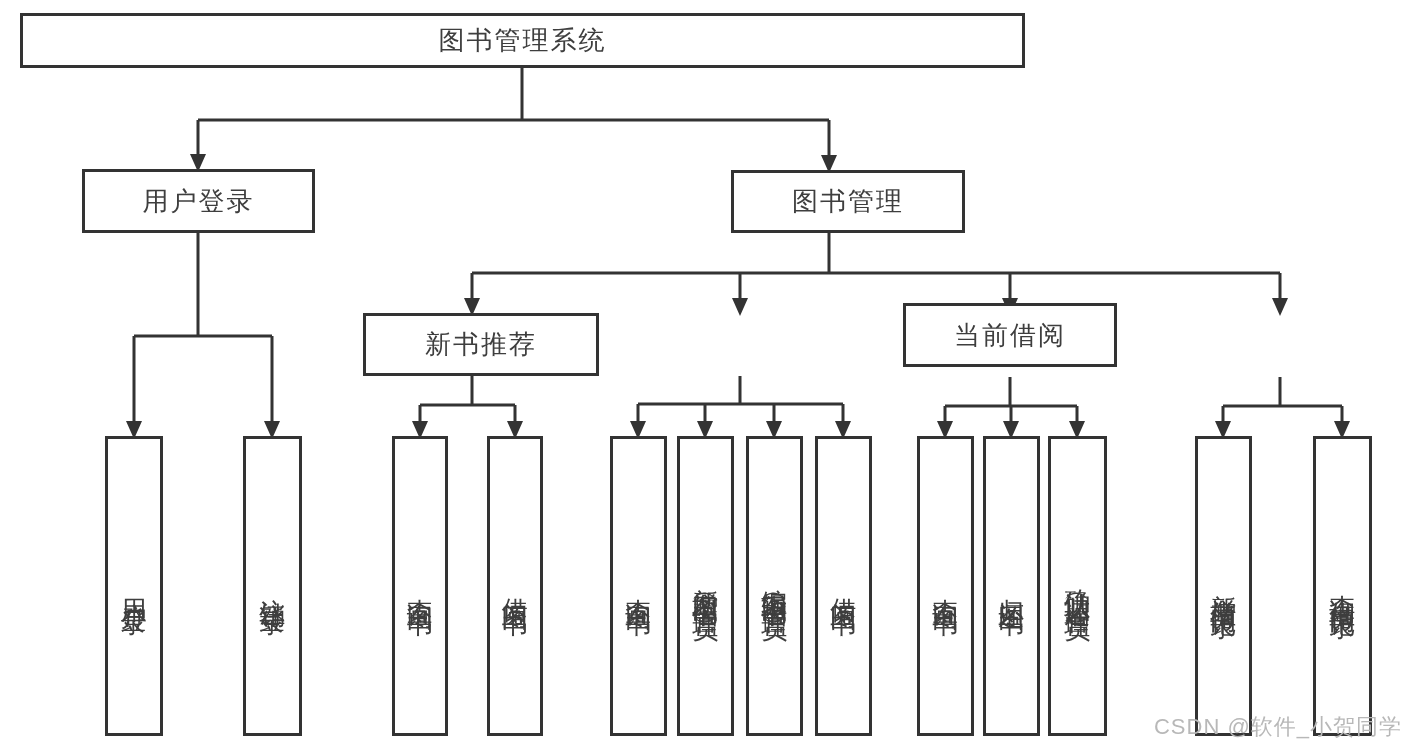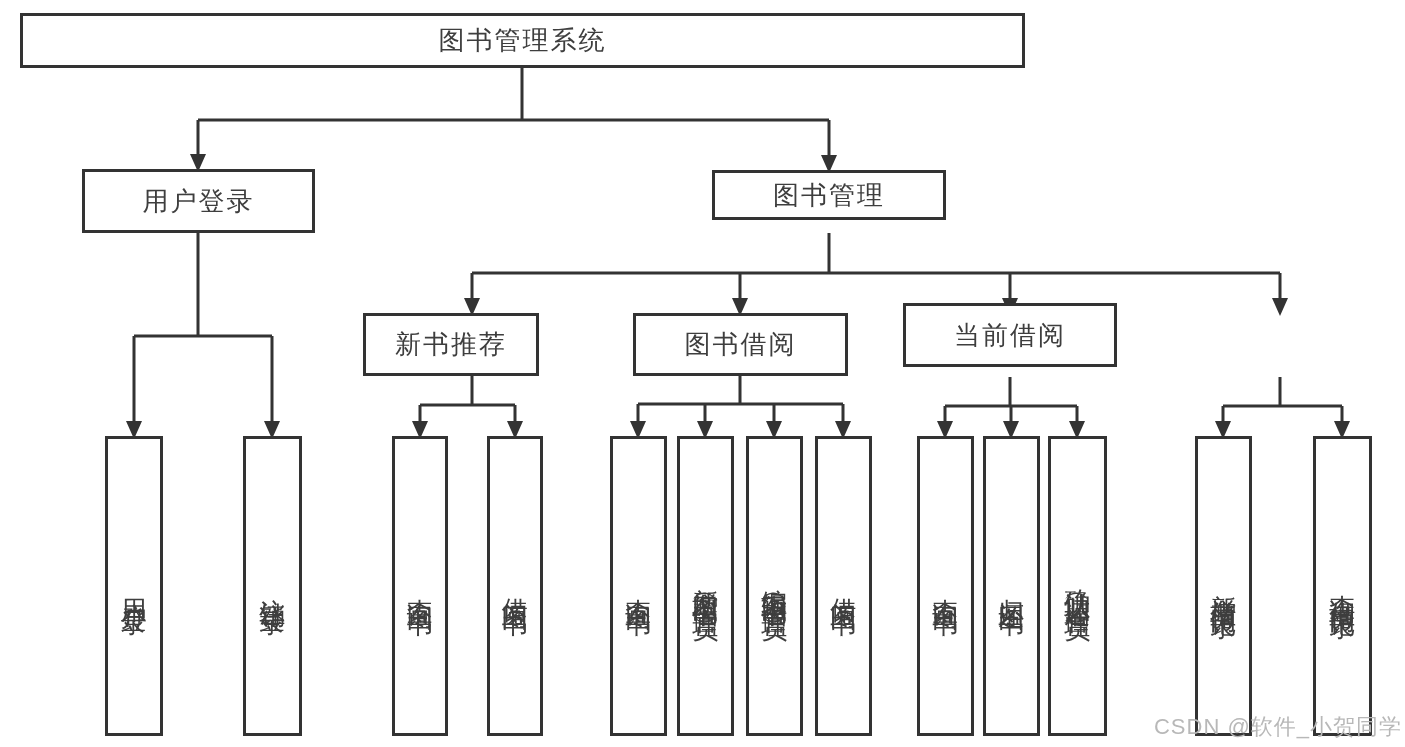--- a/index.html
+++ b/index.html
@@ -111,29 +111,26 @@
       M1334 421 L1350 421 L1342 439 Z"></path>
   </svg>
 
   <div class="hbox" style="left:20px;top:13px;width:1005px;height:55px">
     <span>图书管理系统</span>
   </div>
 
   <div class="hbox" style="left:82px;top:169px;width:233px;height:64px">
     <span>用户登录</span>
   </div>
-  <div class="hbox" style="left:712px;top:170px;width:234px;height:50px">
+  <div class="hbox" style="left:731px;top:170px;width:234px;height:63px">
     <span>图书管理</span>
   </div>
 
-  <div class="hbox" style="left:363px;top:313px;width:176px;height:63px">
+  <div class="hbox" style="left:363px;top:313px;width:236px;height:63px">
     <span>新书推荐</span>
-  </div>
-  <div class="hbox" style="left:633px;top:313px;width:215px;height:63px">
-    <span>图书借阅</span>
   </div>
   <div class="hbox" style="left:903px;top:303px;width:214px;height:64px">
     <span>当前借阅</span>
   </div>
 
   <div class="vbox" style="left:105px;width:58px">
     <span class="vtxt">用户登录</span>
   </div>
   <div class="vbox" style="left:243px;width:59px">
     <span class="vtxt">注销登录</span>

